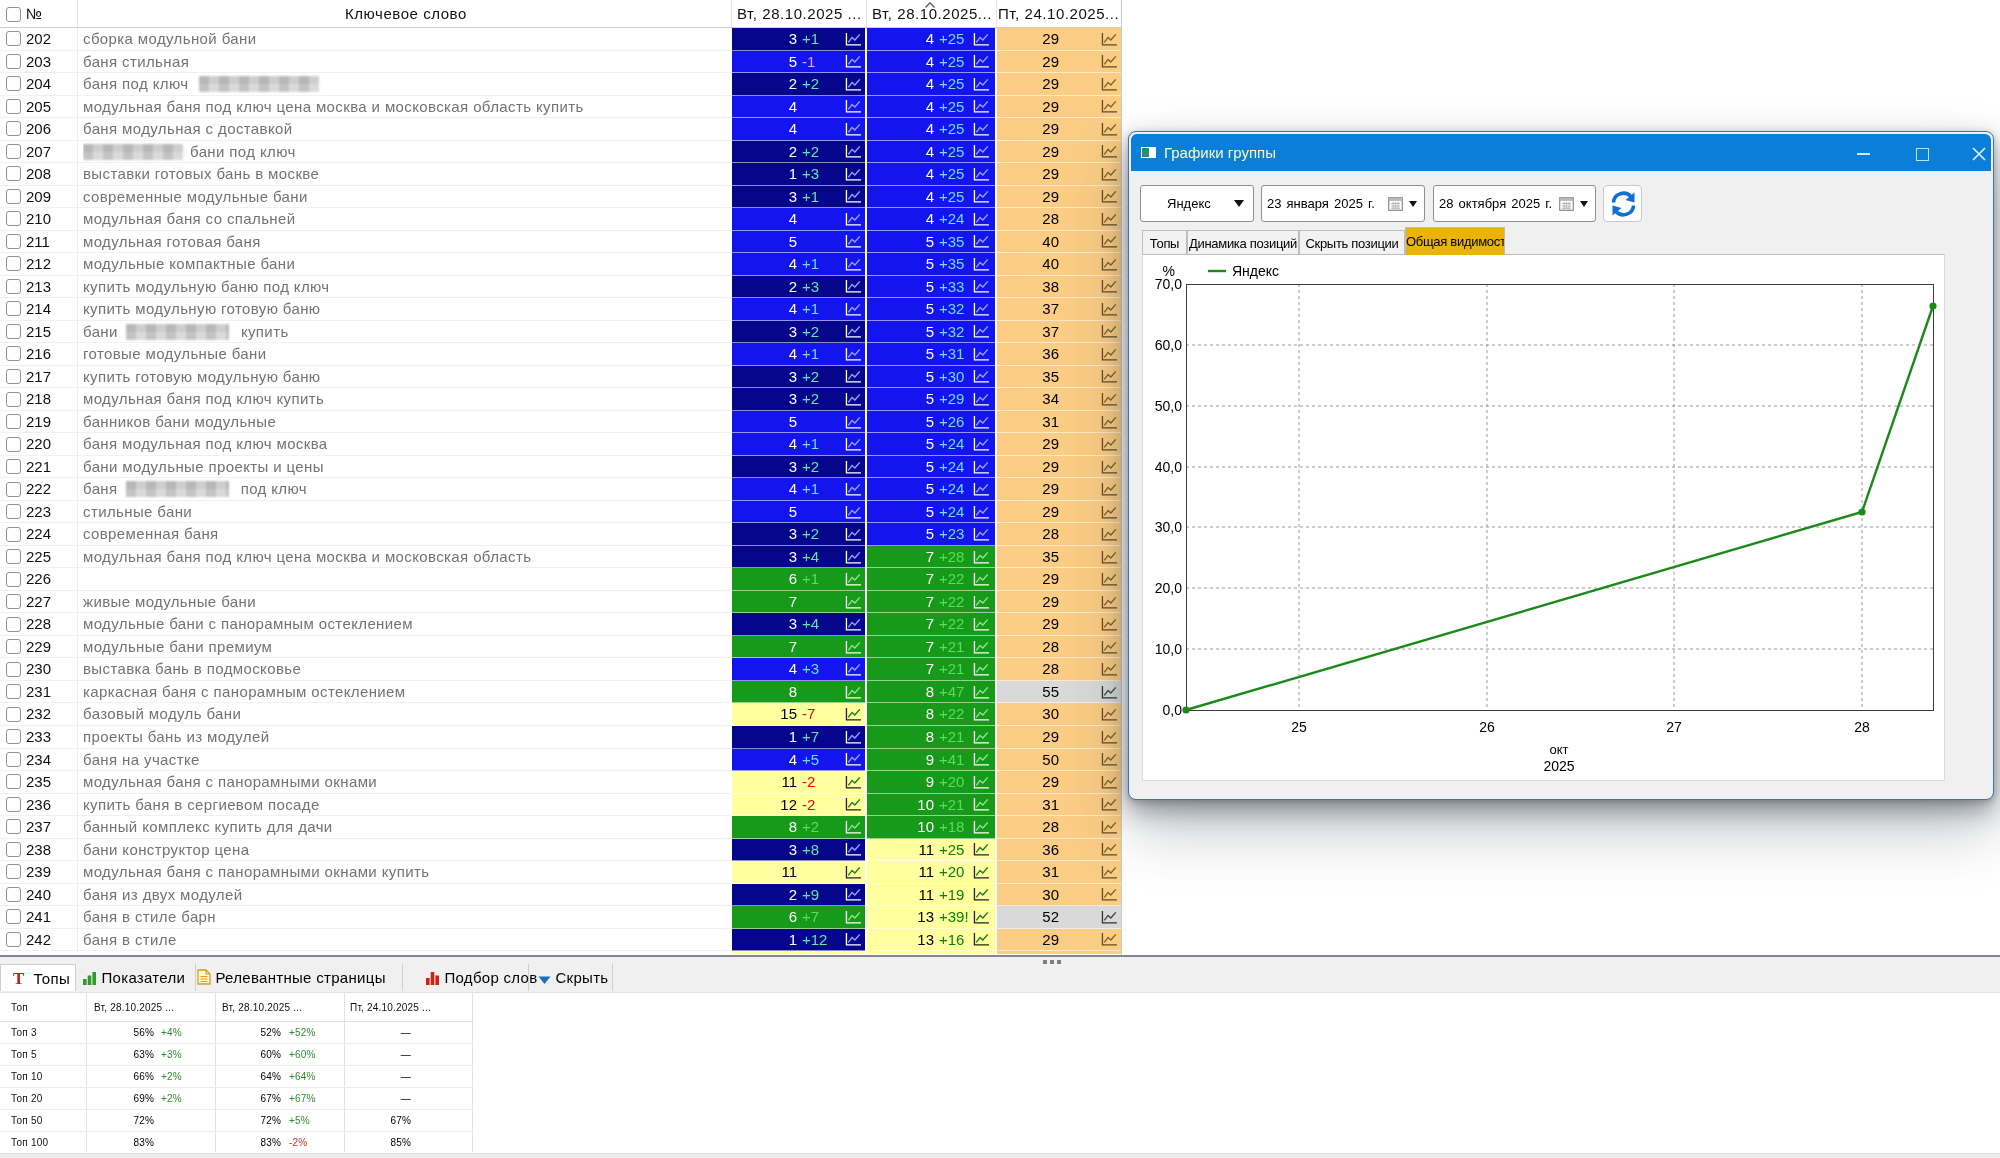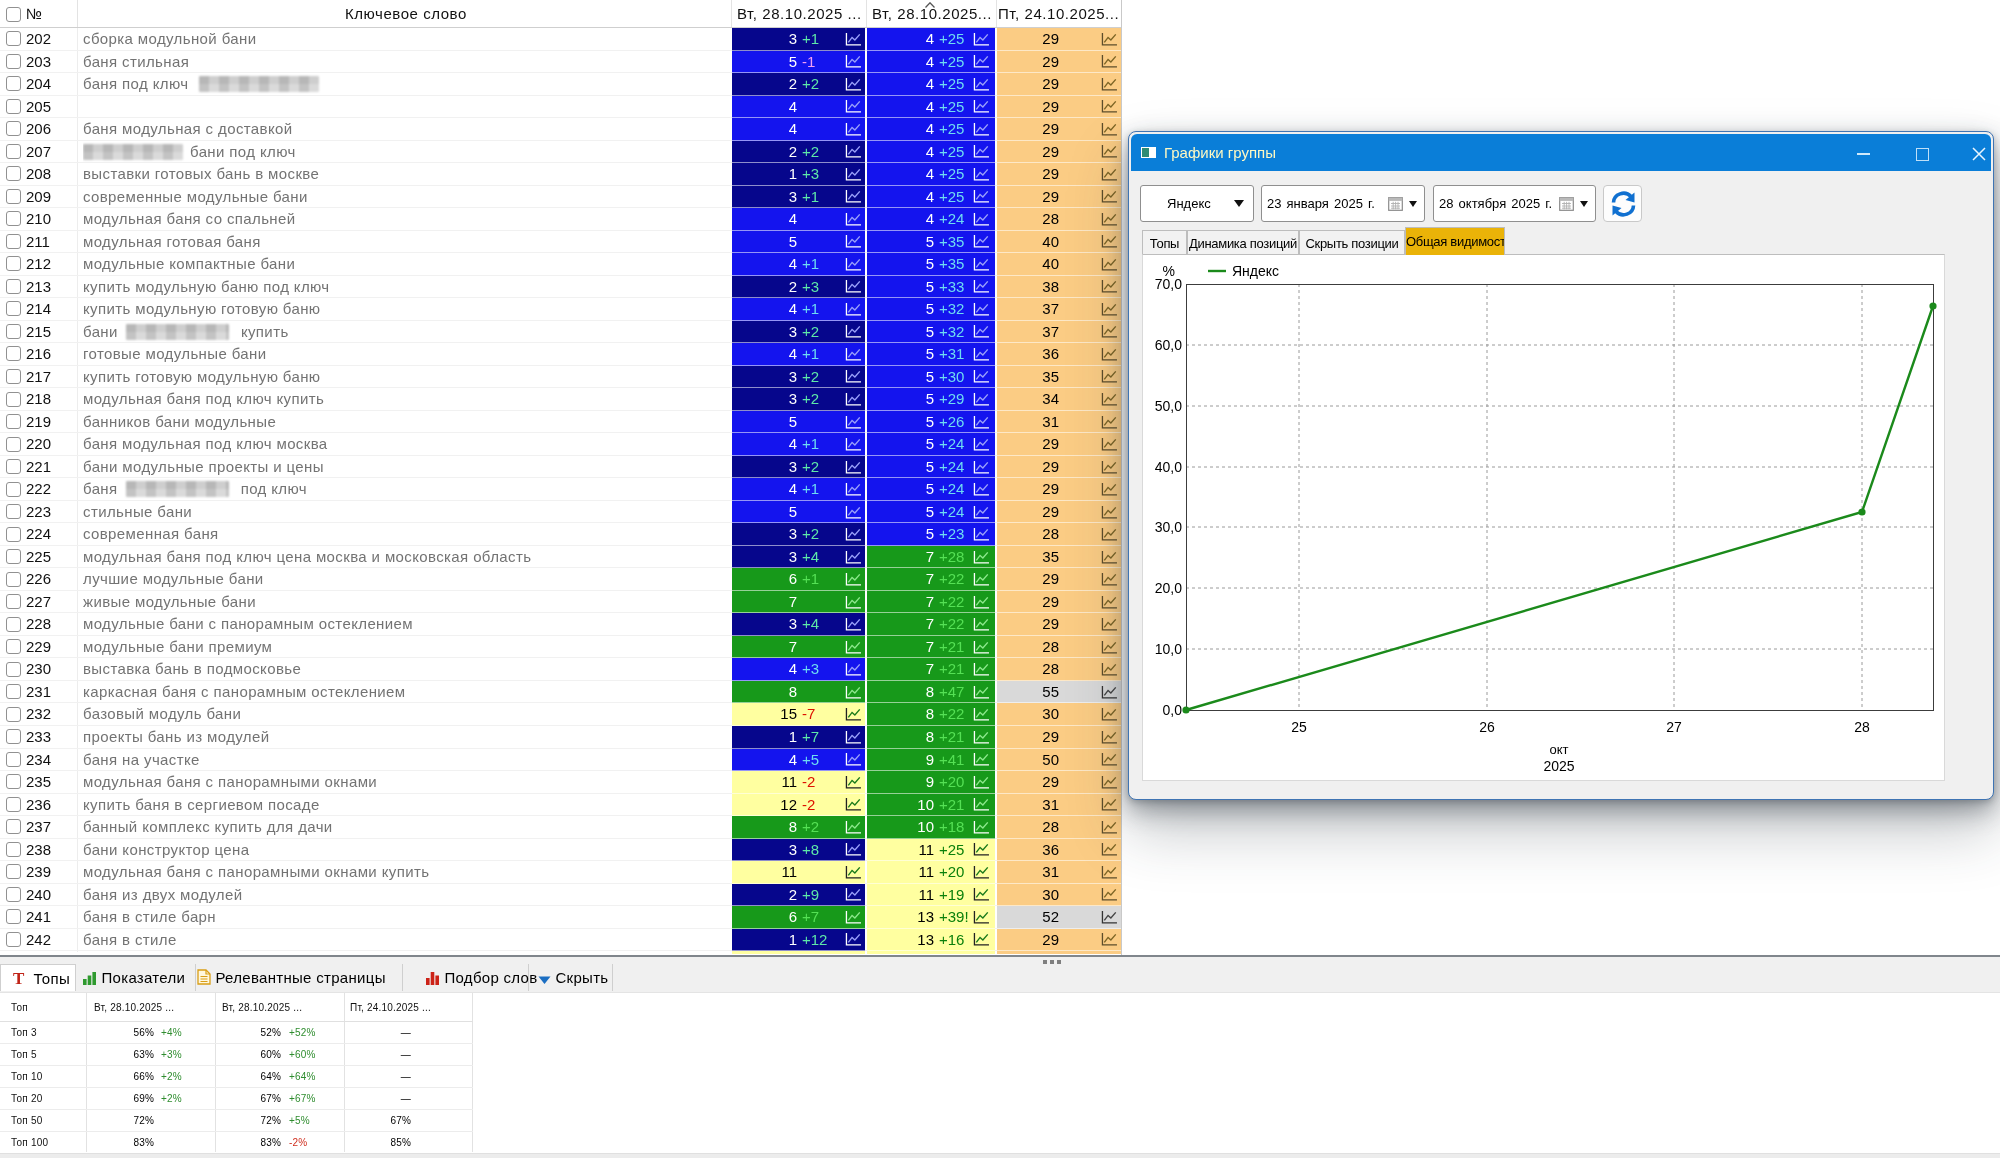--- a/index.html
+++ b/index.html
@@ -192,20 +192,21 @@
         <span class="p c3 org">
           <em>29</em>
           <svg class="ic" viewBox="0 0 19 16">
             <use href="#lc"></use>
           </svg>
         </span>
       </div>
 <div class="r">
         <span class="cb"></span>
         <span class="num">205</span>
+        <span class="kw">модульная баня под ключ цена москва и московская область купить</span>
         <span class="p c1 blue">
           <em>4</em>
           <svg class="ic" viewBox="0 0 19 16">
             <use href="#lc"></use>
           </svg>
         </span>
         <span class="p c2 blue">
           <em>4</em>
           <b class="d">+25</b>
           <svg class="ic" viewBox="0 0 19 16">
@@ -710,21 +711,20 @@
         <span class="p c3 org">
           <em>35</em>
           <svg class="ic" viewBox="0 0 19 16">
             <use href="#lc"></use>
           </svg>
         </span>
       </div>
 <div class="r">
         <span class="cb"></span>
         <span class="num">226</span>
-        <span class="kw">лучшие модульные бани</span>
         <span class="p c1 green">
           <em>6</em>
           <b class="d">+1</b>
           <svg class="ic" viewBox="0 0 19 16">
             <use href="#lc"></use>
           </svg>
         </span>
         <span class="p c2 green">
           <em>7</em>
           <b class="d">+22</b>

